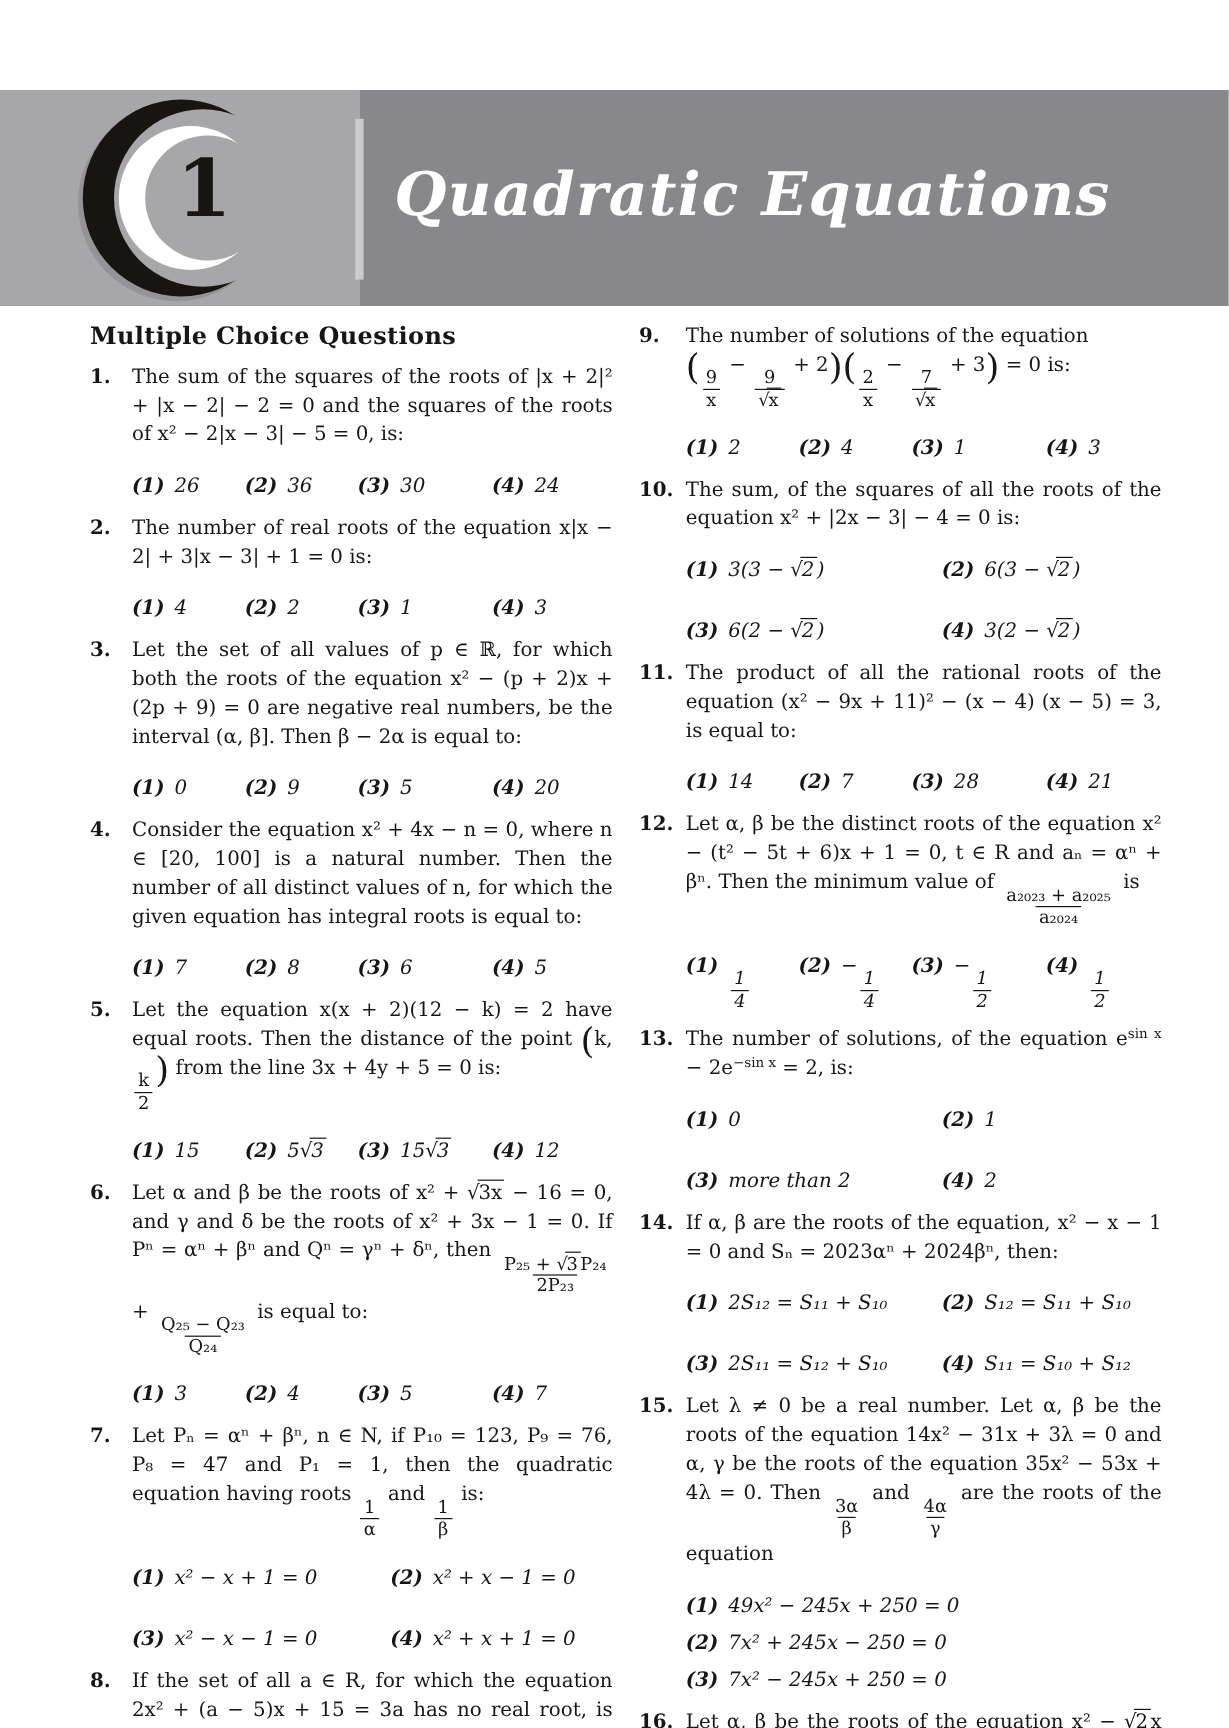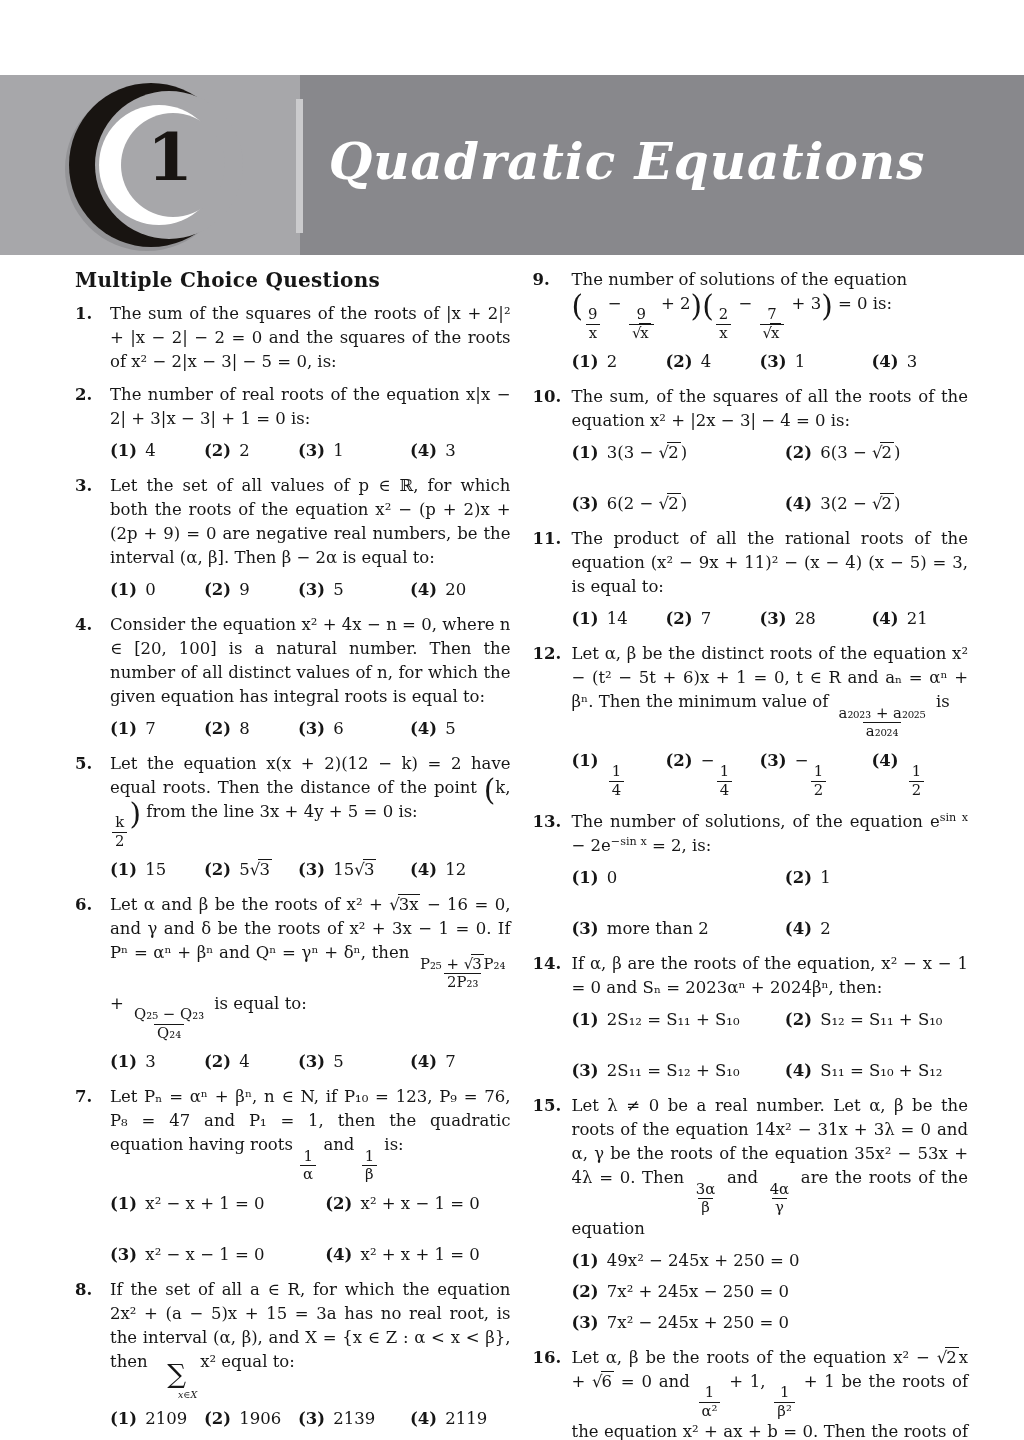--- a/index.html
+++ b/index.html
@@ -29,21 +29,21 @@
   }
   
   .content{position:absolute;top:268px;left:75px;right:56px;bottom:30px;display:flex;gap:22px;}
   .col{flex:1 1 0;min-width:0;}
   .mcq-heading{text-align:left;font-weight:bold;font-size:20px;letter-spacing:.3px;margin:0 0 10px;}
   .q{display:flex;margin:0 0 9px;}
   .qno{flex:0 0 35px;font-weight:bold;}
   .col-right .qno{flex-basis:39px;}
   .qmain{flex:1;min-width:0;}
   .qbody{text-align:justify;}
-  .opts{display:grid;margin:8px 0 2px;column-gap:6px;row-gap:7px;align-items:center;}
+  .opts{display:grid;margin:19px 0 2px;column-gap:6px;row-gap:7px;align-items:center;font-style:italic;}
   .opts.row4{grid-template-columns:88px 88px 106px auto;}
   .opts.grid2{grid-template-columns:47% auto;gap:27px;}
   .opts.col1{grid-template-columns:auto;}
   .opt{white-space:nowrap;}
   .olabel{font-weight:bold;}
   
   sup{font-size:.68em;line-height:0;vertical-align:.55em;}
   .frac{display:inline-flex;flex-direction:column;align-items:center;vertical-align:-.7em;
         text-align:center;font-size:.9em;line-height:1.18;margin:0 2px;}
   .frac .num{padding:0 3px;}
@@ -79,20 +79,26 @@
   </div>
 </div>
 
 <div class="content">
   <div class="col col-left">
     <div class="mcq-heading">Multiple Choice Questions</div>
   <div class="q">
     <div class="qno">1.</div>
     <div class="qmain">
       <div class="qbody">The sum of the squares of the roots of |x + 2|² + |x − 2| − 2 = 0 and the squares of the roots of x² − 2|x − 3| − 5 = 0, is:</div>
+      <div class="opts row4">
+            <span class="opt"><b class="olabel">(1)</b> <span class="oval">26</span></span>
+            <span class="opt"><b class="olabel">(2)</b> <span class="oval">36</span></span>
+            <span class="opt"><b class="olabel">(3)</b> <span class="oval">30</span></span>
+            <span class="opt"><b class="olabel">(4)</b> <span class="oval">24</span></span>
+          </div>
     </div>
   </div>
       <div class="q">
     <div class="qno">2.</div>
     <div class="qmain">
       <div class="qbody">The number of real roots of the equation x|x − 2| + 3|x − 3| + 1 = 0 is:</div>
       <div class="opts row4">
             <span class="opt"><b class="olabel">(1)</b> <span class="oval">4</span></span>
             <span class="opt"><b class="olabel">(2)</b> <span class="oval">2</span></span>
             <span class="opt"><b class="olabel">(3)</b> <span class="oval">1</span></span>

